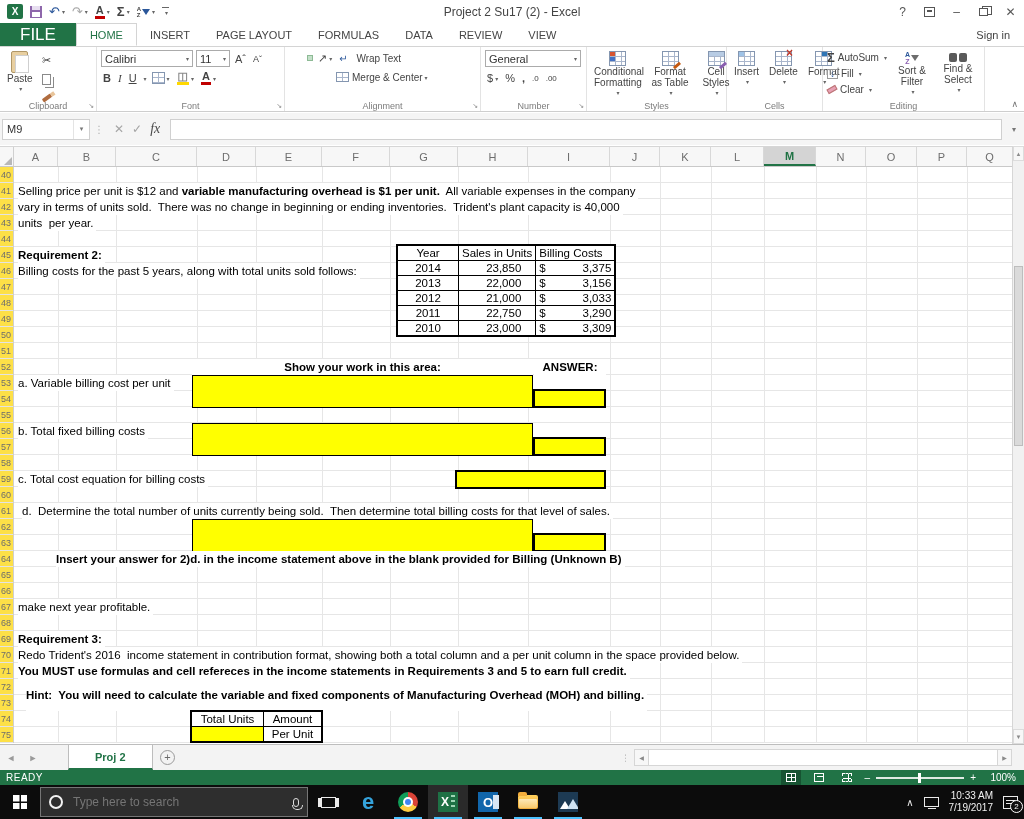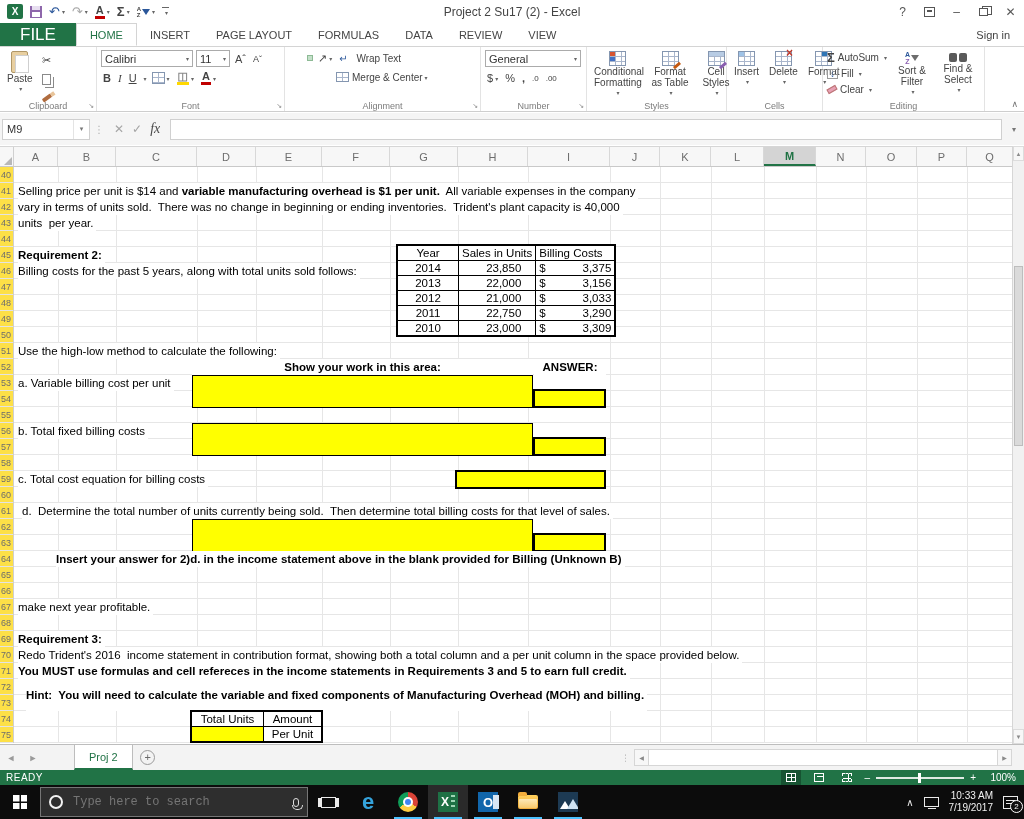--- a/index.html
+++ b/index.html
@@ -151,21 +151,21 @@
   #vscroll{position:absolute;top:146px;right:0;width:12px;height:598px;background:#f1f1f1;border-left:1px solid #d6d6d6}
   .sarrow{position:absolute;left:0;width:11px;height:15px;display:flex;align-items:center;justify-content:center;
           font-size:6px;color:#8a8a8a;background:#f7f7f7;border:1px solid #dcdcdc}
   #vthumb{position:absolute;left:1px;top:120px;width:9px;height:180px;background:#dadada;border:1px solid #bdbdbd}
 
   
   #tabstrip{position:absolute;top:744px;left:0;right:0;height:26px;background:#f3f3f3;border-top:1px solid #bdbdbd;
             display:flex;align-items:stretch;font-size:11px}
   .navarr{width:22px;display:flex;align-items:center;justify-content:center;color:#9a9a9a;font-size:9px}
   .sheettab{background:#fff;border-left:1px solid #bdbdbd;border-right:1px solid #bdbdbd;border-bottom:2px solid #217346;
-            color:#217346;font-weight:normal;display:flex;align-items:center;padding:0 14px;margin-left:30px}
+            color:#217346;font-weight:bold;display:flex;align-items:center;padding:0 26px;margin-left:24px}
   .addsheet{width:30px;display:flex;align-items:center;justify-content:center}
   .addsheet span{width:15px;height:15px;border:1px solid #9a9a9a;border-radius:50%;color:#6a6a6a;font-size:11px;
                  line-height:13px;text-align:center}
   .strip-spacer{flex:1}
   .splitdots{display:flex;align-items:center;color:#b0b0b0;font-size:9px;padding:0 4px}
   #hscroll{display:flex;align-items:center;width:378px;margin-right:12px}
   #hscroll .harr{width:15px;height:17px;background:#f7f7f7;border:1px solid #d6d6d6;display:flex;align-items:center;
                  justify-content:center;font-size:6px;color:#8a8a8a}
   #hscroll .htrack{flex:1;height:17px;background:#fff;border:1px solid #d6d6d6;border-left:none;border-right:none}
 
@@ -189,21 +189,21 @@
   
   #taskbar{position:absolute;top:785px;left:0;right:0;height:34px;background:#0c0c0c;display:flex;align-items:stretch}
   .tb-start{width:40px;display:flex;align-items:center;justify-content:center}
   .winflag{width:14px;height:14px;background:
      linear-gradient(#fff,#fff) 0 0/6.5px 6.5px no-repeat,linear-gradient(#fff,#fff) 7.5px 0/6.5px 6.5px no-repeat,
      linear-gradient(#fff,#fff) 0 7.5px/6.5px 6.5px no-repeat,linear-gradient(#fff,#fff) 7.5px 7.5px/6.5px 6.5px no-repeat}
   .tb-search{width:268px;margin:2px 0;background:#2e2e2e;border:1px solid #767676;display:flex;align-items:center;
              padding:0 8px;gap:8px}
   .cortana-ring{width:14px;height:14px;border:2px solid #f2f2f2;border-radius:50%;flex:0 0 auto}
   .tb-search input{flex:1;background:transparent;border:none;outline:none;color:#c9c9c9;font-size:12px;
-                   font-family:Liberation Mono, monospace}
+                   font-family:Liberation Sans, sans-serif}
   .mic{width:6px;height:9px;border:1px solid #e0e0e0;border-radius:3px;position:relative;flex:0 0 auto}
   .mic::after{content:"";position:absolute;left:-2px;bottom:-4px;width:9px;height:4px;
               border:1px solid #e0e0e0;border-top:none;border-radius:0 0 5px 5px}
   .tb-ic{width:40px;display:flex;align-items:center;justify-content:center;position:relative}
   .tb-ic.open::after{content:"";position:absolute;bottom:0;left:6px;right:6px;height:2px;background:#4cc2ff}
   .tb-ic.active{background:#2a2a2a}
   .tv-ic{width:15px;height:11px;border:1px solid #eaeaea;box-shadow:-4px 0 0 -1px #eaeaea,4px 0 0 -1px #eaeaea}
   .edge-e{color:#35a3dc;font-size:22px;font-weight:bold;line-height:20px}
   .chrome-ic{width:20px;height:20px;border-radius:50%;position:relative;overflow:hidden;
      background:conic-gradient(#db4437 0 33%,#ffcd40 33% 66%,#0f9d58 66% 100%)}
@@ -572,21 +572,21 @@
       <div class="rownum">69</div>
       <div class="rownum">70</div>
       <div class="rownum">71</div>
       <div class="rownum">72</div>
       <div class="rownum">73</div>
       <div class="rownum">74</div>
       <div class="rownum">75</div>
     </div>
   <div id="gridbody">
 
-    <div class="tl" style="top:16px;left:4px"><span>Selling price per unit is $14 and </span><span class="bb">variable manufacturing overhead is $1 per unit.</span><span>  All variable expenses in the company</span></div>
+    <div class="tl" style="top:16px;left:4px"><span>Selling price per unit is $12 and </span><span class="bb">variable manufacturing overhead is $1 per unit.</span><span>  All variable expenses in the company</span></div>
     <div class="tl" style="top:32px;left:4px">vary in terms of units sold.  There was no change in beginning or ending inventories.  Trident's plant capacity is 40,000</div>
     <div class="tl" style="top:48px;left:4px">units  per year.</div>
     <div class="tl bb" style="top:80px;left:4px">Requirement 2:</div>
     <div class="tl" style="top:96px;left:4px">Billing costs for the past 5 years, along with total units sold follows:</div>
 
     <table class="sheet-table" style="left:383px;top:78px">
       <tbody>
           <tr>
         <td class="tc" style="width:61px">Year</td>
         <td class="tc" style="width:70px">Sales in Units</td>
@@ -638,21 +638,20 @@
         <td>
               <div class="costcell">
                 <span>$</span>
                 <span>3,309</span>
               </div>
             </td>
       </tr>
     </tbody>
       </table>
 
-    <div class="tl" style="top:176px;left:4px">Use the high-low method to calculate the following:</div>
     <div class="tl bb" style="top:192px;left:178px;width:341px;text-align:center;padding:0">Show your work in this area:</div>
     <div class="tl bb" style="top:192px;left:520px;width:72px;text-align:center;padding:0">ANSWER:</div>
 
     <div class="tl" style="top:208px;left:4px">a. Variable billing cost per unit</div>
     <div class="ybox" style="top:208px;left:178px;width:341px;height:33px"></div>
     <div class="ybox thick" style="top:222px;left:519px;width:73px;height:19px"></div>
 
     <div class="tl" style="top:256px;left:4px">b. Total fixed billing costs</div>
     <div class="ybox" style="top:256px;left:178px;width:341px;height:33px"></div>
     <div class="ybox thick" style="top:270px;left:519px;width:73px;height:19px"></div>

